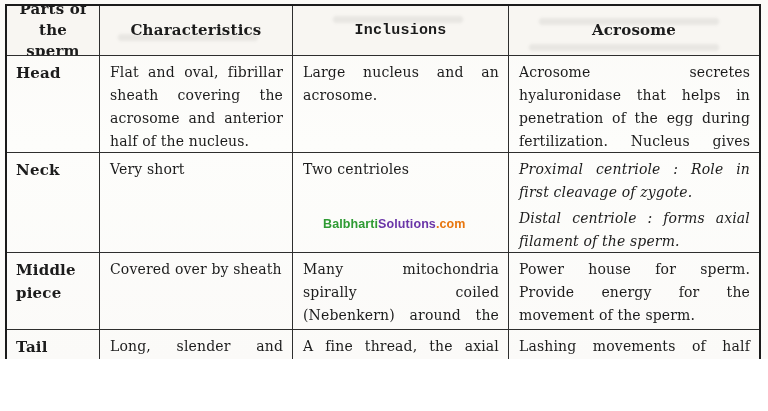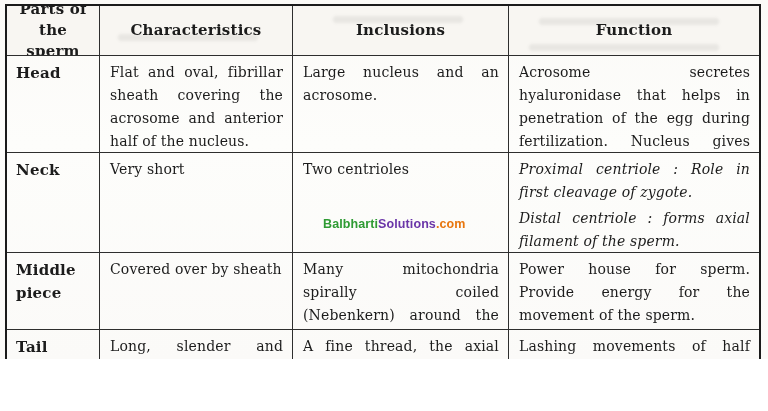--- a/index.html
+++ b/index.html
@@ -112,26 +112,26 @@
 
   <div class="sperm-table">
 
     <div class="cell hcell">Parts of the sperm</div>
     <div class="cell hcell">
       <span class="ghost" style="left:18px;top:28px;width:140px;height:7px;"></span>
       <span style="position:relative;text-align:right;">Characteristics</span>
     </div>
     <div class="cell hcell">
       <span class="ghost" style="left:40px;top:10px;width:130px;height:7px;"></span>
-      <span style="position:relative;">Inclusions</span>
+      <span style="position:relative;font-family:Liberation Mono, monospace;">Inclusions</span>
     </div>
     <div class="cell hcell last-col">
       <span class="ghost" style="left:30px;top:12px;width:180px;height:7px;"></span>
       <span class="ghost" style="left:20px;top:38px;width:190px;height:7px;"></span>
-      <span style="position:relative;">Function</span>
+      <span style="position:relative;">Acrosome</span>
     </div>
 
     <div class="cell pcell">Head</div>
     <div class="cell bcell">Flat and oval, fibrillar sheath covering the acrosome and anterior half of the nucleus.</div>
     <div class="cell bcell">Large nucleus and an acrosome.</div>
     <div class="cell bcell last-col">Acrosome secretes hyaluronidase that helps in penetration of the egg during fertilization. Nucleus gives father’s genes.</div>
 
     <div class="cell pcell">Neck</div>
     <div class="cell bcell">Very short</div>
     <div class="cell bcell">Two centrioles</div>

